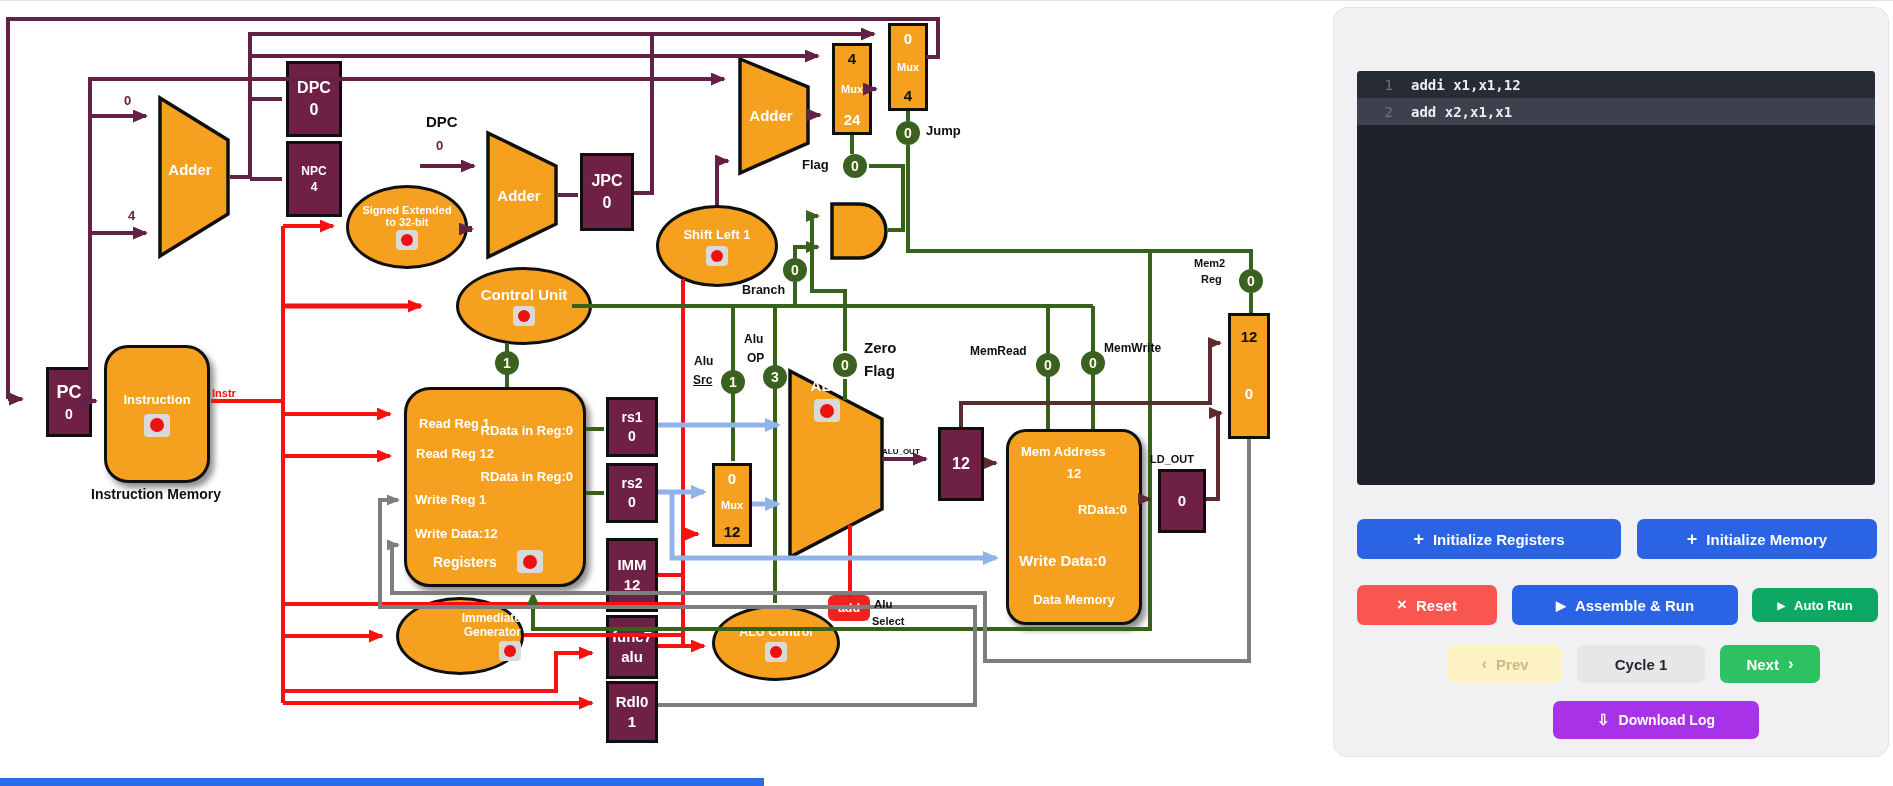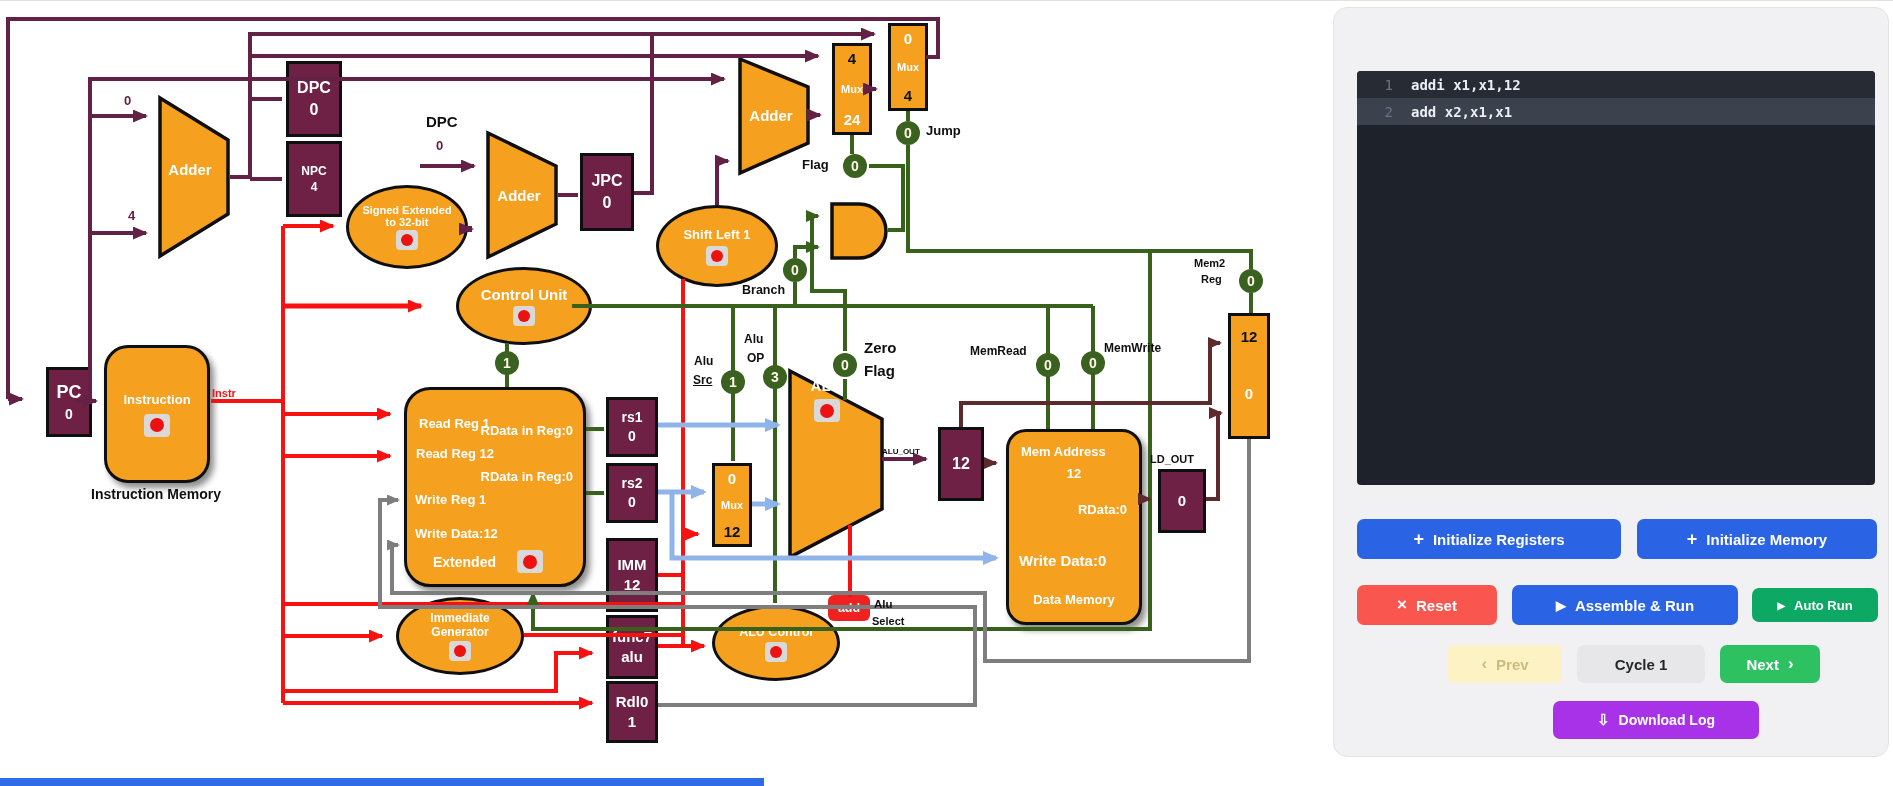--- a/index.html
+++ b/index.html
@@ -99,21 +99,21 @@
         </span>
   </div>
 
   <div class="oblk shadowed" style="left:404px;top:386px;width:182px;height:200px;border-radius:26px;color:#fff;font-weight:bold;font-size:13px;">
     <span class="abs" style="left:12px;top:10px;margin-top:16px;">Read Reg 1</span>
     <span class="abs" style="right:10px;top:33px;">RData in Reg:0</span>
     <span class="abs" style="left:9px;top:56px;">Read Reg 12</span>
     <span class="abs" style="right:10px;top:79px;">RData in Reg:0</span>
     <span class="abs" style="left:8px;top:102px;">Write Reg 1</span>
     <span class="abs" style="left:8px;top:136px;">Write Data:12</span>
-    <span class="abs" style="left:26px;top:164px;font-size:14px;">Extended</span>
+    <span class="abs" style="left:26px;top:164px;font-size:14px;">Registers</span>
     <span class="rec rec-md abs" style="left:110px;top:160px;">
           <span class="dot"></span>
         </span>
   </div>
 
   <div class="oblk shadowed" style="left:1006px;top:428px;width:136px;height:196px;border-radius:20px;color:#fff;font-weight:bold;font-size:13px;">
     <span class="abs" style="left:12px;top:12px;">Mem Address</span>
     <span class="abs" style="left:0;top:34px;width:100%;text-align:center;">12</span>
     <span class="abs" style="right:12px;top:70px;">RData:0</span>
     <span class="abs" style="left:10px;top:120px;font-size:15px;">Write Data:0</span>
@@ -151,21 +151,21 @@
     <span class="rec rec-sm" style="margin-top:3px;">
           <span class="dot"></span>
         </span>
   </div>
   <div class="ell" style="left:656px;top:204px;width:122px;height:82px;font-size:13px;">
     <span>Shift Left 1</span>
     <span class="rec rec-sm" style="margin-top:4px;">
           <span class="dot"></span>
         </span>
   </div>
-  <div class="ell" style="left:396px;top:596px;width:128px;height:78px;font-size:12px;">
+  <div class="ell" style="left:396px;top:596px;width:128px;height:78px;font-size:12px;align-items:flex-end;">
     <span>Immediate</span>
     <span>Generator</span>
     <span class="rec rec-sm" style="margin-top:2px;">
           <span class="dot"></span>
         </span>
   </div>
   <div class="ell" style="left:712px;top:604px;width:128px;height:76px;font-size:12.5px;">
     <span>ALU Control</span>
     <span class="rec rec-sm" style="margin-top:3px;">
           <span class="dot"></span>

